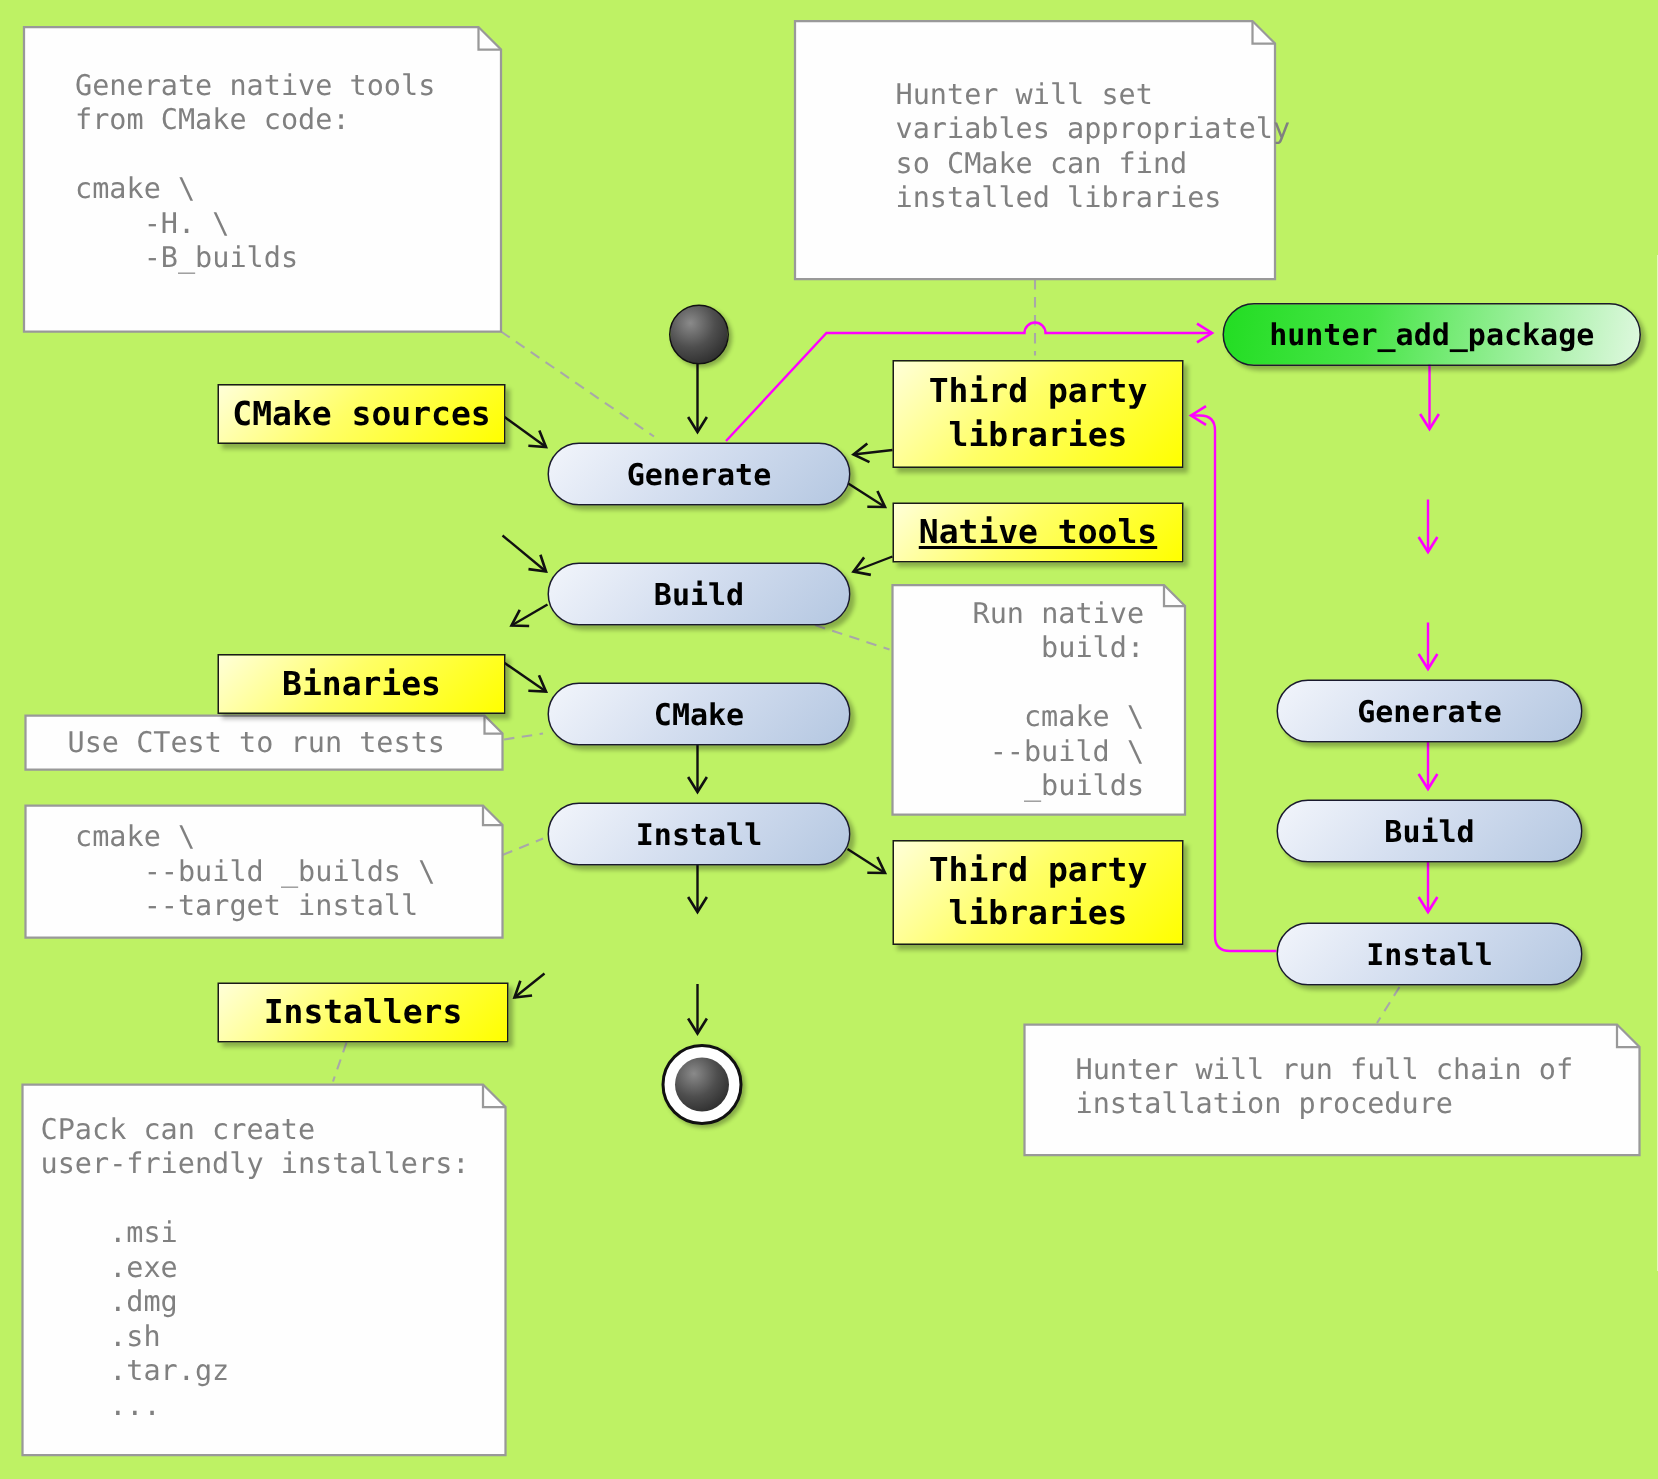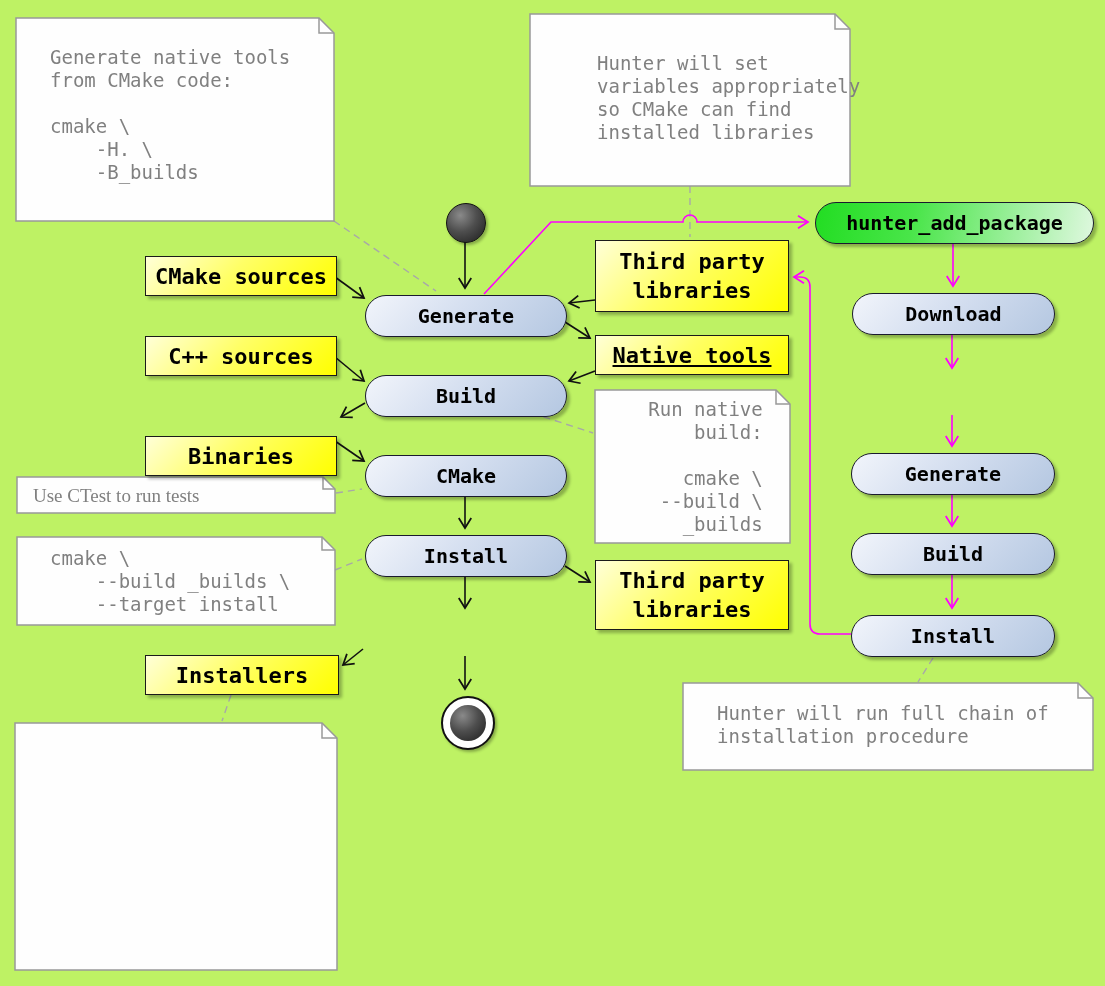--- a/index.html
+++ b/index.html
@@ -136,52 +136,59 @@
   <div class="note-text" style="left:50px;top:46px;">Generate native tools
 from CMake code:
 
 cmake \
     -H. \
     -B_builds</div>
   <div class="note-text" style="left:553px;top:52px;margin-left:44px;">Hunter will set
 variables appropriately
 so CMake can find
 installed libraries</div>
-  <div class="note-text" style="left:33px;top:484px;font-family:Liberation Serif, serif;">Use CTest to run tests</div>
+  <div class="note-text" style="left:45px;top:484px;">Use CTest to run tests</div>
   <div class="note-text" style="left:50px;top:547px;">cmake \
     --build _builds \
     --target install</div>
   <div class="note-text" style="left:614px;top:398px;text-align:right;">Run native
 build:
 
 cmake \
     --build \
   _builds</div>
+  <div class="note-text" style="left:27px;top:742px;">CPack can create
+user-friendly installers:
+
+    .msi
+    .exe
+    .dmg
+    .sh
+    .tar.gz
+    ...</div>
   <div class="note-text" style="left:717px;top:702px;">Hunter will run full chain of
 installation procedure</div>
 
   <div class="start-node" style="left:446px;top:203px;width:38px;height:38px;"></div>
   <div class="end-node" style="left:441px;top:696px;width:50px;height:50px;">
     <div class="end-core"></div>
   </div>
 
   <div class="activity" style="left:365px;top:295px;width:200px;height:40px;">Generate</div>
   <div class="activity" style="left:365px;top:375px;width:200px;height:40px;">Build</div>
   <div class="activity" style="left:365px;top:455px;width:200px;height:40px;">CMake</div>
   <div class="activity" style="left:365px;top:535px;width:200px;height:40px;">Install</div>
 
   <div class="artifact" style="left:145px;top:256px;width:190px;height:38px;">CMake sources</div>
-  <div class="artifact" style="left:145px;top:336px;width:190px;height:38px;">C++ sources</div>
   <div class="artifact" style="left:145px;top:436px;width:190px;height:38px;">Binaries</div>
   <div class="artifact" style="left:595px;top:240px;width:192px;height:70px;">Third party
 libraries</div>
   <div class="artifact" style="left:595px;top:335px;width:192px;height:38px;text-decoration:underline;">Native tools</div>
   <div class="artifact" style="left:595px;top:560px;width:192px;height:68px;">Third party
 libraries</div>
   <div class="artifact" style="left:145px;top:655px;width:192px;height:38px;">Installers</div>
 
   <div class="activity green" style="left:815px;top:202px;width:277px;height:40px;">hunter_add_package</div>
-  <div class="activity" style="left:852px;top:293px;width:201px;height:40px;">Download</div>
   <div class="activity" style="left:851px;top:453px;width:202px;height:40px;">Generate</div>
   <div class="activity" style="left:851px;top:533px;width:202px;height:40px;">Build</div>
   <div class="activity" style="left:851px;top:615px;width:202px;height:40px;">Install</div>
 
 </div>
 
 </body></html>

